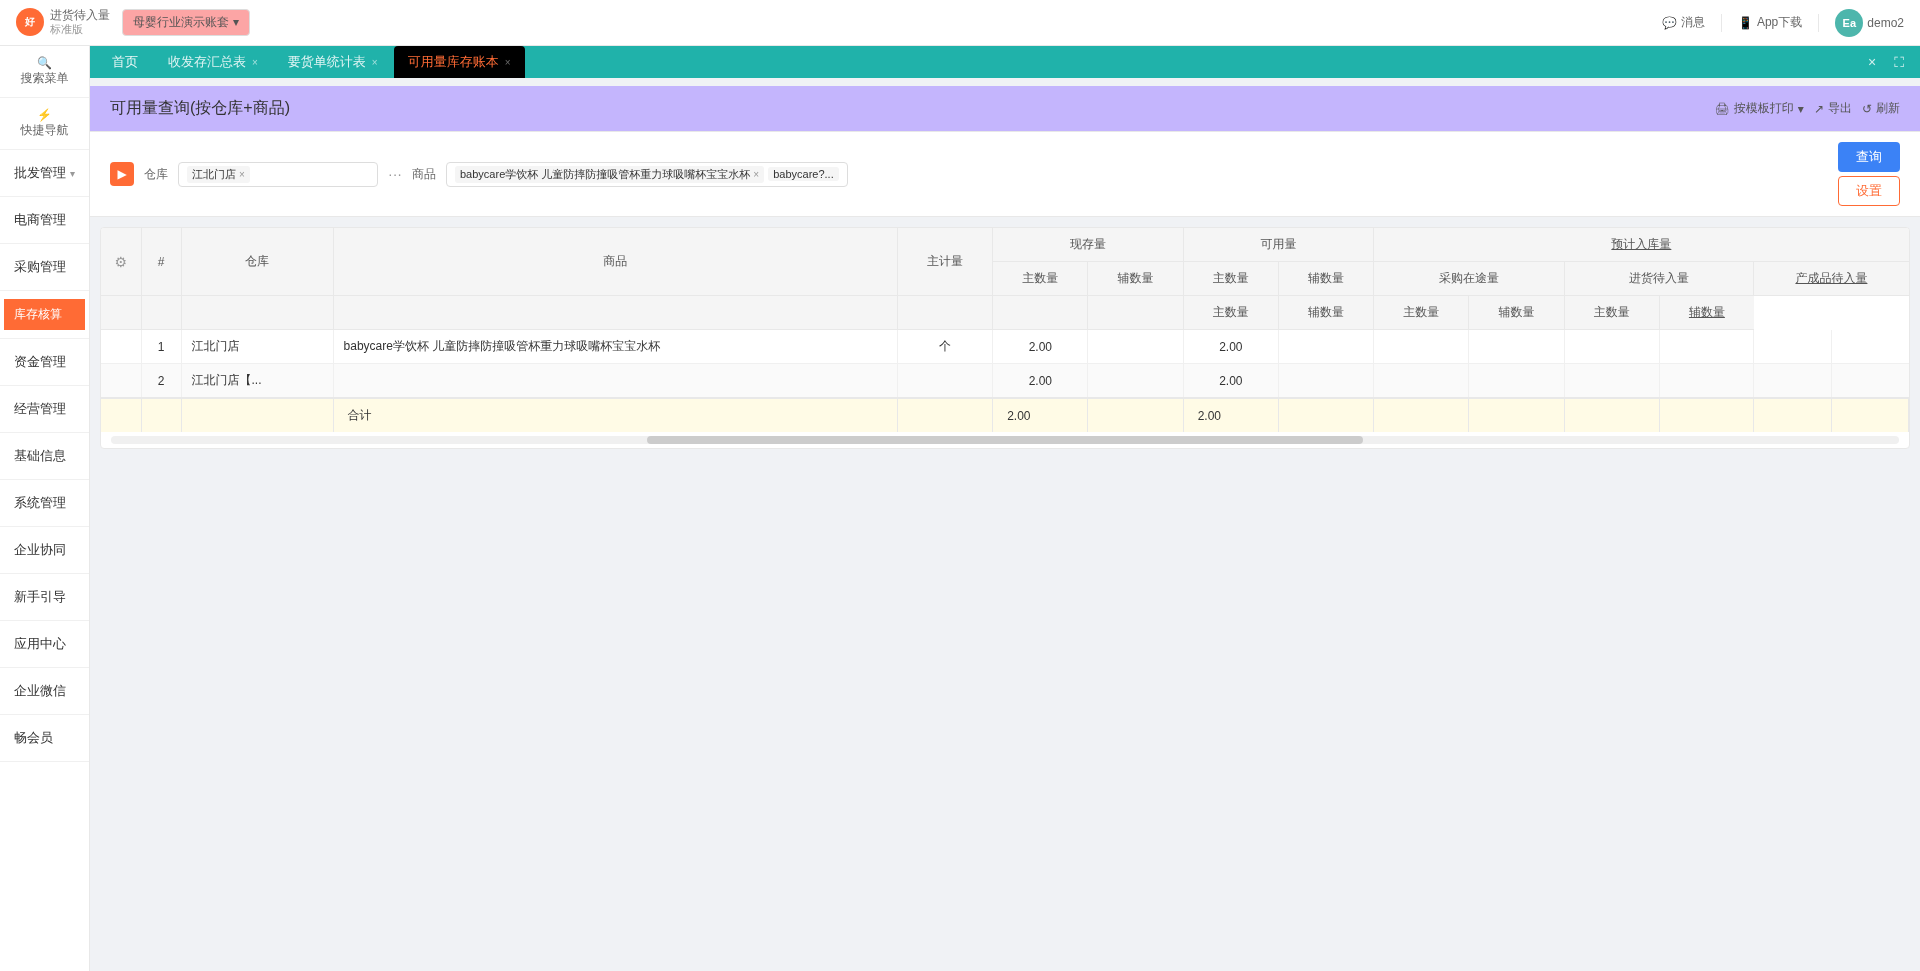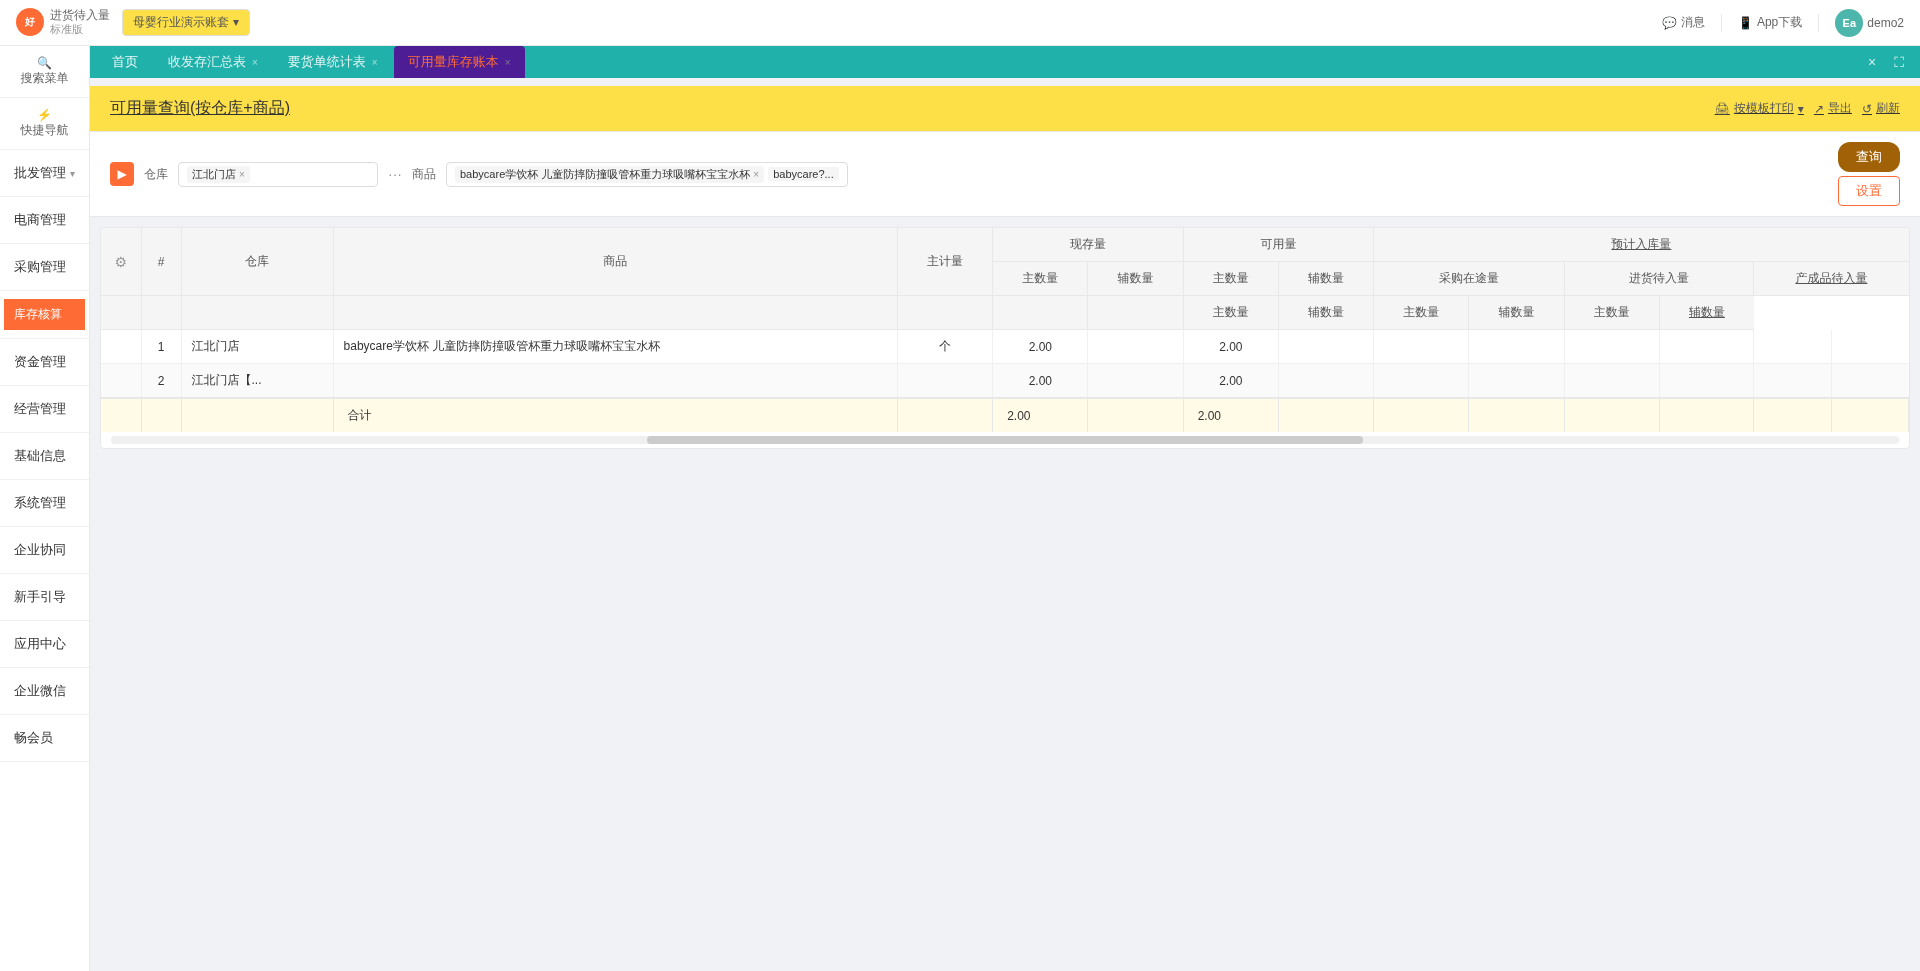--- a/index.html
+++ b/index.html
@@ -14,21 +14,21 @@
       padding: 0 16px;
       border-bottom: 1px solid #e8e8e8;
       justify-content: space-between;
       position: fixed; top: 0; left: 0; right: 0; z-index: 100;
     }
     .top-bar-left { display: flex; align-items: center; gap: 12px; }
     .logo-area { display: flex; align-items: center; gap: 6px; }
     .logo-icon { width: 28px; height: 28px; background: #ff6b35; border-radius: 50%; display: flex; align-items: center; justify-content: center; color: #fff; font-size: 10px; font-weight: bold; }
     .logo-text { font-size: 12px; color: #666; line-height: 1.2; }
     .logo-subtext { font-size: 11px; color: #999; }
-    .industry-select { display: flex; align-items: center; gap: 4px; padding: 4px 10px; border: 1px solid #ddd; border-radius: 4px; cursor: pointer; font-size: 12px; color: #555; background: #fde047; }
+    .industry-select { display: flex; align-items: center; gap: 4px; padding: 4px 10px; border: 1px solid #ddd; border-radius: 4px; cursor: pointer; font-size: 12px; color: #555; background: #fca5a5; }
     .top-bar-right { display: flex; align-items: center; gap: 16px; }
     .top-bar-icon { display: flex; align-items: center; gap: 4px; cursor: pointer; color: #666; font-size: 12px; }
     .user-avatar { width: 28px; height: 28px; border-radius: 50%; background: #4db6ac; display: flex; align-items: center; justify-content: center; color: #fff; font-size: 11px; font-weight: bold; }
 
     
     .nav-tabs {
       height: 32px;
       background: #20b2aa;
       display: flex;
       align-items: center;
@@ -41,21 +41,21 @@
       padding: 0 14px;
       display: flex;
       align-items: center;
       gap: 6px;
       border-radius: 4px 4px 0 0;
       cursor: pointer;
       font-size: 13px;
       color: rgba(255,255,255,0.85);
       white-space: nowrap;
     }
-    .nav-tab.active { background: #4c1d95; color: #ff6b35; border-radius: 4px 4px 0 0; }
+    .nav-tab.active { background: #000000; color: #ff6b35; border-radius: 4px 4px 0 0; }
     .nav-tab .close-x { font-size: 10px; opacity: 0.7; cursor: pointer; }
     .nav-tab.active .close-x { color: #999; }
     .nav-tab-home { color: rgba(255,255,255,0.9); }
     .nav-close-btn { margin-left: auto; color: rgba(255,255,255,0.8); cursor: pointer; font-size: 14px; padding: 4px 8px; }
     .nav-expand-btn { color: rgba(255,255,255,0.8); cursor: pointer; font-size: 14px; padding: 4px 8px; }
 
     
     .sidebar {
       width: 90px;
       position: fixed; top: 46px; left: 0; bottom: 0;
@@ -93,27 +93,26 @@
       top: 86px;
       left: 90px;
       right: 0;
       bottom: 0;
       overflow-y: auto;
       background: #f0f2f5;
     }
 
     
     .page-header {
-      background: #fde047;
+      background: #c4b5fd;
       padding: 12px 20px;
       display: flex;
       align-items: center;
       justify-content: space-between;
       border-bottom: 1px solid #e8e8e8;
-      text-decoration: underline;
     }
     .page-title { font-size: 16px; font-weight: 500; color: #333; }
     .page-actions { display: flex; align-items: center; gap: 10px; }
     .action-btn { display: flex; align-items: center; gap: 4px; font-size: 12px; color: #555; cursor: pointer; }
 
     
     .filter-area {
       background: #fff;
       padding: 10px 20px;
       display: flex;
@@ -147,25 +146,25 @@
       display: flex; align-items: center; gap: 3px;
       background: #f5f5f5;
       border-radius: 3px;
       padding: 1px 5px;
       font-size: 11px;
       color: #333;
     }
     .filter-tag .tag-x { color: #999; cursor: pointer; font-size: 10px; }
     .filter-more-dots { color: #999; font-size: 14px; cursor: pointer; }
     .query-btn {
-      background: #a16207;
+      background: #3b82f6;
       color: #fff;
       border: none;
       padding: 6px 18px;
-      border-radius: 12px;
+      border-radius: 4px;
       cursor: pointer;
       font-size: 13px;
     }
     .settings-btn {
       background: #fff;
       color: #ff6b35;
       border: 1px solid #ff6b35;
       padding: 5px 14px;
       border-radius: 4px;
       cursor: pointer;

